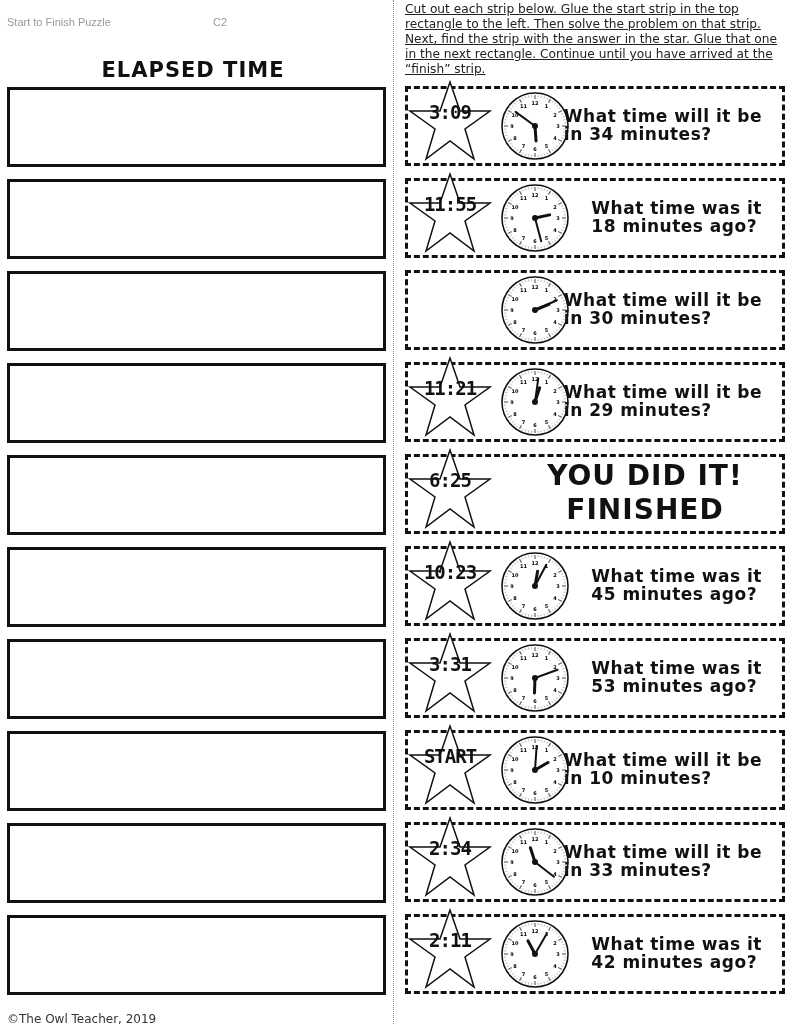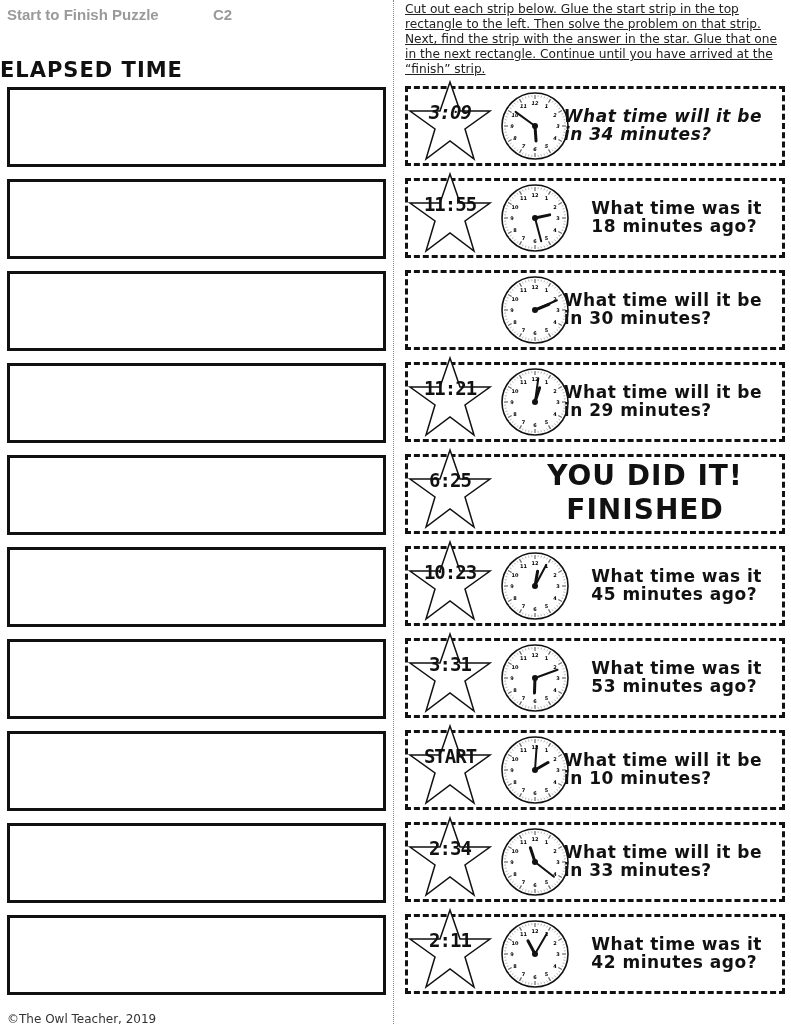--- a/index.html
+++ b/index.html
@@ -1,18 +1,18 @@
 <!DOCTYPE html>
 <html><head>
 <meta charset="utf-8">
 <style>
   html, body { margin:0; padding:0; background:#fff; }
   body { width:791px; height:1024px; position:relative; overflow:hidden; font-family:"DejaVu Sans", sans-serif; color:#111; }
-  .hdr { position:absolute; top:6px; font-size:15px; color:#9a9a9a; font-family:"Liberation Sans", sans-serif;font-weight:bold; }
-  .title { position:absolute; left:0; width:386px; top:58px; font-weight:900; font-size:21px; letter-spacing:1px; font-family:"DejaVu Sans", sans-serif; }
+  .hdr { position:absolute; top:16px; font-size:11px; color:#9a9a9a; font-family:"Liberation Sans", sans-serif; }
+  .title { position:absolute; left:0; width:386px; top:58px; text-align:center; font-weight:900; font-size:21px; letter-spacing:1px; font-family:"DejaVu Sans", sans-serif; }
   .divider { position:absolute; left:393px; top:0; height:1024px; border-left:1px dotted #888; }
   .answer-box { position:absolute; left:7px; width:373px; height:74px; border:3px solid #111; }
   .instructions { position:absolute; left:405px; top:2px; width:384px; font-size:12.2px; line-height:15px; color:#222; font-family:"DejaVu Sans", sans-serif;text-decoration:underline; }
   .strip { position:absolute; left:405px; width:374px; height:74px; border:3px dashed #111; }
   .star { position:absolute; left:0px; top:-10px; width:84px; height:84px; }
   .star-label { position:absolute; left:0; width:84px; top:22px; text-align:center; font-weight:900; font-size:19px; font-family:"DejaVu Sans Mono", monospace; letter-spacing:-1px; }
   .clock { position:absolute; left:92px; top:2px; width:70px; height:70px; }
   .question { position:absolute; right:20px; top:18px; text-align:left; font-size:17px; font-weight:bold; line-height:18px; letter-spacing:0.5px; }
   .finish { position:absolute; left:110px; right:10px; top:2px; text-align:center; font-weight:900; font-size:28px; line-height:34px; letter-spacing:1px; }
   .footer { position:absolute; left:7px; top:1012px; font-size:12px; color:#333; }
@@ -32,21 +32,21 @@
     <div class="answer-box" style="top: 271px;"></div>
     <div class="answer-box" style="top: 363px;"></div>
     <div class="answer-box" style="top: 455px;"></div>
     <div class="answer-box" style="top: 547px;"></div>
     <div class="answer-box" style="top: 639px;"></div>
     <div class="answer-box" style="top: 731px;"></div>
     <div class="answer-box" style="top: 823px;"></div>
     <div class="answer-box" style="top: 915px;"></div>
   </div>
 <div id="strips">
-    <div class="strip" style="top: 86px; font-style: italic;">
+    <div class="strip" style="top: 86px;">
       <div class="star"><svg viewBox="0 0 84 84" width="84" height="84">
           <polygon points="42,3 52,32 82,32 57,50 66,80 42,62 18,80 27,50 2,32 32,32" fill="#fff" stroke="#111" stroke-width="1.5"></polygon>
         </svg><div class="star-label">3:09</div></div>
       <div class="clock"><svg viewBox="0 0 70 70" width="70" height="70">
     <circle cx="35" cy="35" r="33" fill="#fff" stroke="#111" stroke-width="1.6"></circle>
     <line x1="35" y1="8" x2="35" y2="4" stroke="#666" stroke-width="1.2"></line>
           <line x1="38.03132543476195" y1="6.158865034320076" x2="38.24038236129726" y2="4.169821243583527" stroke="#666" stroke-width="0.5"></line>
           <line x1="41.02943903371502" y1="6.633719578719635" x2="41.44526241535054" y2="4.677424377252024" stroke="#666" stroke-width="0.5"></line>
           <line x1="43.961492836873475" y1="7.419361027440548" x2="44.57952682562337" y2="5.517247994850241" stroke="#666" stroke-width="0.5"></line>
           <line x1="46.7953626491982" y1="8.507181728364575" x2="47.6088359353498" y2="6.680090813079374" stroke="#666" stroke-width="0.5"></line>

